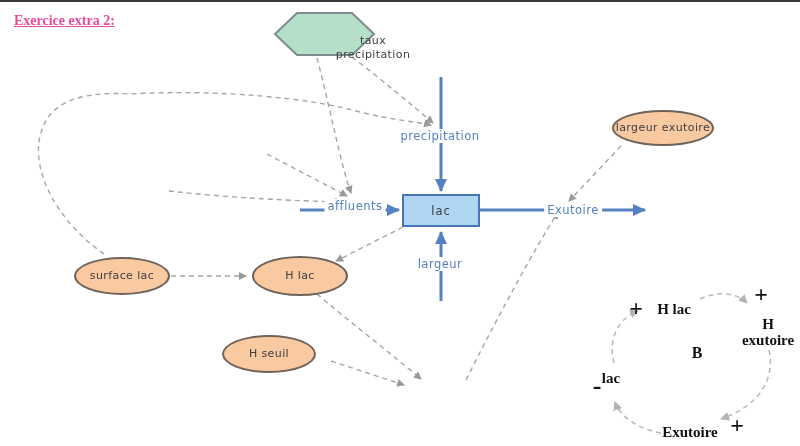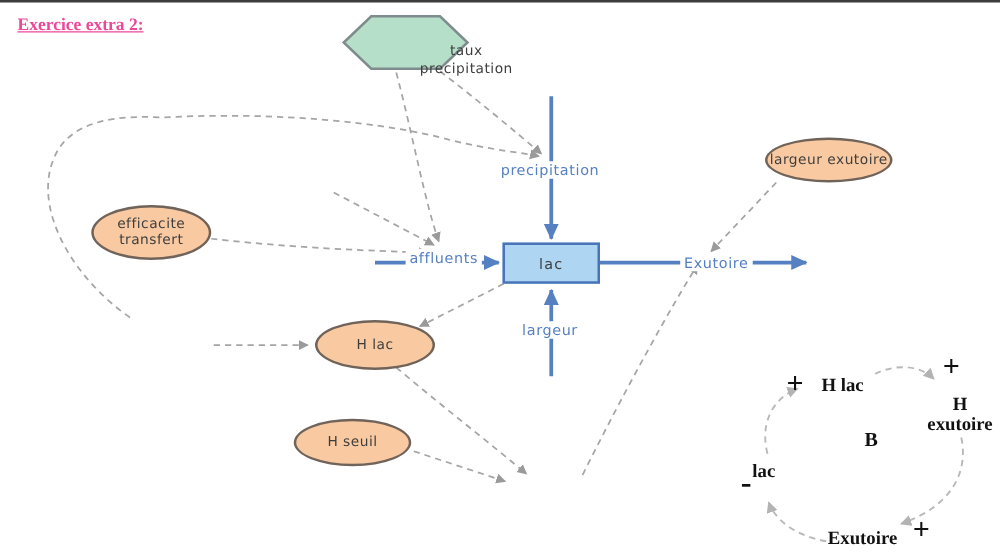--- a/index.html
+++ b/index.html
@@ -98,30 +98,27 @@
 
   <div class="title">
     <span>Exercice extra 2:</span>
   </div>
 
   <div class="hex-label">
     <span>taux</span>
     <span>precipitation</span>
   </div>
 
-  <div class="ellipse" style="left:73px;top:162px;width:96px;height:44px">
-    <span class="lines">
-      <span>efficacite</span>
-      <span>transfert</span>
-    </span>
+  <div class="ellipse" style="left:74px;top:255px;width:96px;height:38px">
+    <span>surface lac</span>
   </div>
   <div class="ellipse" style="left:252px;top:254px;width:96px;height:40px">
     <span>H lac</span>
   </div>
-  <div class="ellipse" style="left:235px;top:333px;width:94px;height:38px">
+  <div class="ellipse" style="left:222px;top:333px;width:94px;height:38px">
     <span>H seuil</span>
   </div>
   <div class="ellipse" style="left:612px;top:108px;width:102px;height:36px">
     <span>largeur exutoire</span>
   </div>
 
   <div class="stock">
     <span>lac</span>
   </div>
 

